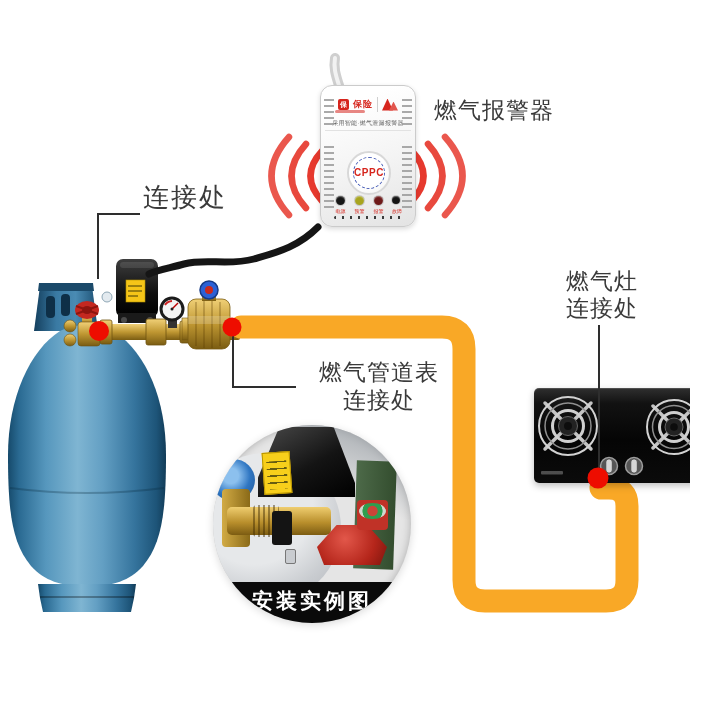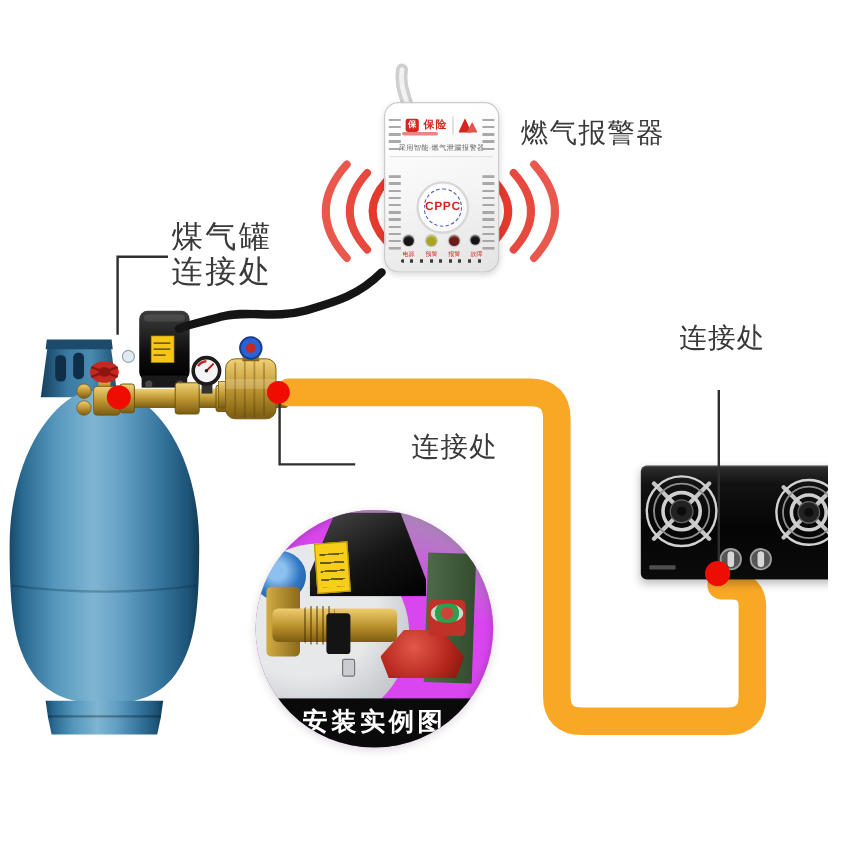--- a/index.html
+++ b/index.html
@@ -45,21 +45,21 @@
   .led-lbl{position:absolute;top:12px;width:20px;margin-left:-5px;text-align:center;font-size:5px;color:#d6251d;letter-spacing:0;}
   .vents{position:absolute;width:10px;background:repeating-linear-gradient(180deg,#9b9b9b 0 2px,transparent 2px 6px);opacity:.85;}
   .holes{position:absolute;left:13px;top:130px;width:68px;height:3px;
          background:repeating-linear-gradient(90deg,#3c3c3c 0 2.5px,transparent 2.5px 8px);border-radius:2px;}
   
   #stove{left:534px;top:388px;width:178px;height:95px;border-radius:5px;z-index:2;
          background:linear-gradient(180deg,#2f2f2f 0%,#121212 16%,#050505 55%,#0b0b0b 100%);
          box-shadow:inset 0 1px 1px rgba(255,255,255,.18),0 3px 7px rgba(0,0,0,.25);}
   
   #inset{left:213px;top:425px;width:198px;height:198px;border-radius:50%;overflow:hidden;z-index:2;
-         background:#d946ef;box-shadow:inset 0 0 8px rgba(0,0,0,.25),0 2px 8px rgba(0,0,0,.15);}
+         background:#e5e5e5;box-shadow:inset 0 0 8px rgba(0,0,0,.25),0 2px 8px rgba(0,0,0,.15);}
   #inset .cyltop{position:absolute;left:-22px;top:28px;width:150px;height:150px;border-radius:50%;
          background:radial-gradient(circle at 42% 35%,#e6e8ea 0 45%,#c9ccd0 70%,#b0b4b9 100%);}
   #inset .wall{position:absolute;right:0;top:0;width:120px;height:95px;
          background:linear-gradient(200deg,#9aa0a6,rgba(154,160,166,0) 70%);}
   #inset .green{position:absolute;left:142px;top:36px;width:40px;height:108px;transform:rotate(2deg);
          background:linear-gradient(90deg,#4d6a49,#334d2e);}
   #inset .act{position:absolute;left:45px;top:2px;width:97px;height:70px;
          clip-path:polygon(22% 0,78% 0,100% 80%,100% 100%,0 100%,0 72%);
          background:linear-gradient(150deg,#4a4a4a 0,#141414 55%,#000);}
   #inset .ylabel{position:absolute;left:50px;top:27px;width:26px;height:40px;background:#f7cf1b;
@@ -225,27 +225,28 @@
       <span class="led-lbl" style="left:52.5px;">报警</span>
       <span class="led-lbl" style="left:71px;">故障</span>
     </div>
     <div class="holes"></div>
   </div>
 
   <div id="lbl-alarm" class="label">
     <span class="ln">燃气报警器</span>
   </div>
   <div id="lbl-tank" class="label">
-    <span class="ln">煤气罐</span>
     <span class="ln">连接处</span>
   </div>
   <div id="lbl-meter" class="label">
+    <span class="ln">燃气管道表</span>
     <span class="ln">连接处</span>
   </div>
   <div id="lbl-stove" class="label">
+    <span class="ln">燃气灶</span>
     <span class="ln">连接处</span>
   </div>
 
 
   <div id="stove" class="abs ui"></div>
 
   <div id="inset" class="abs ui">
     <div class="cyltop"></div>
     <div class="wall"></div>
     <div class="green"></div>

